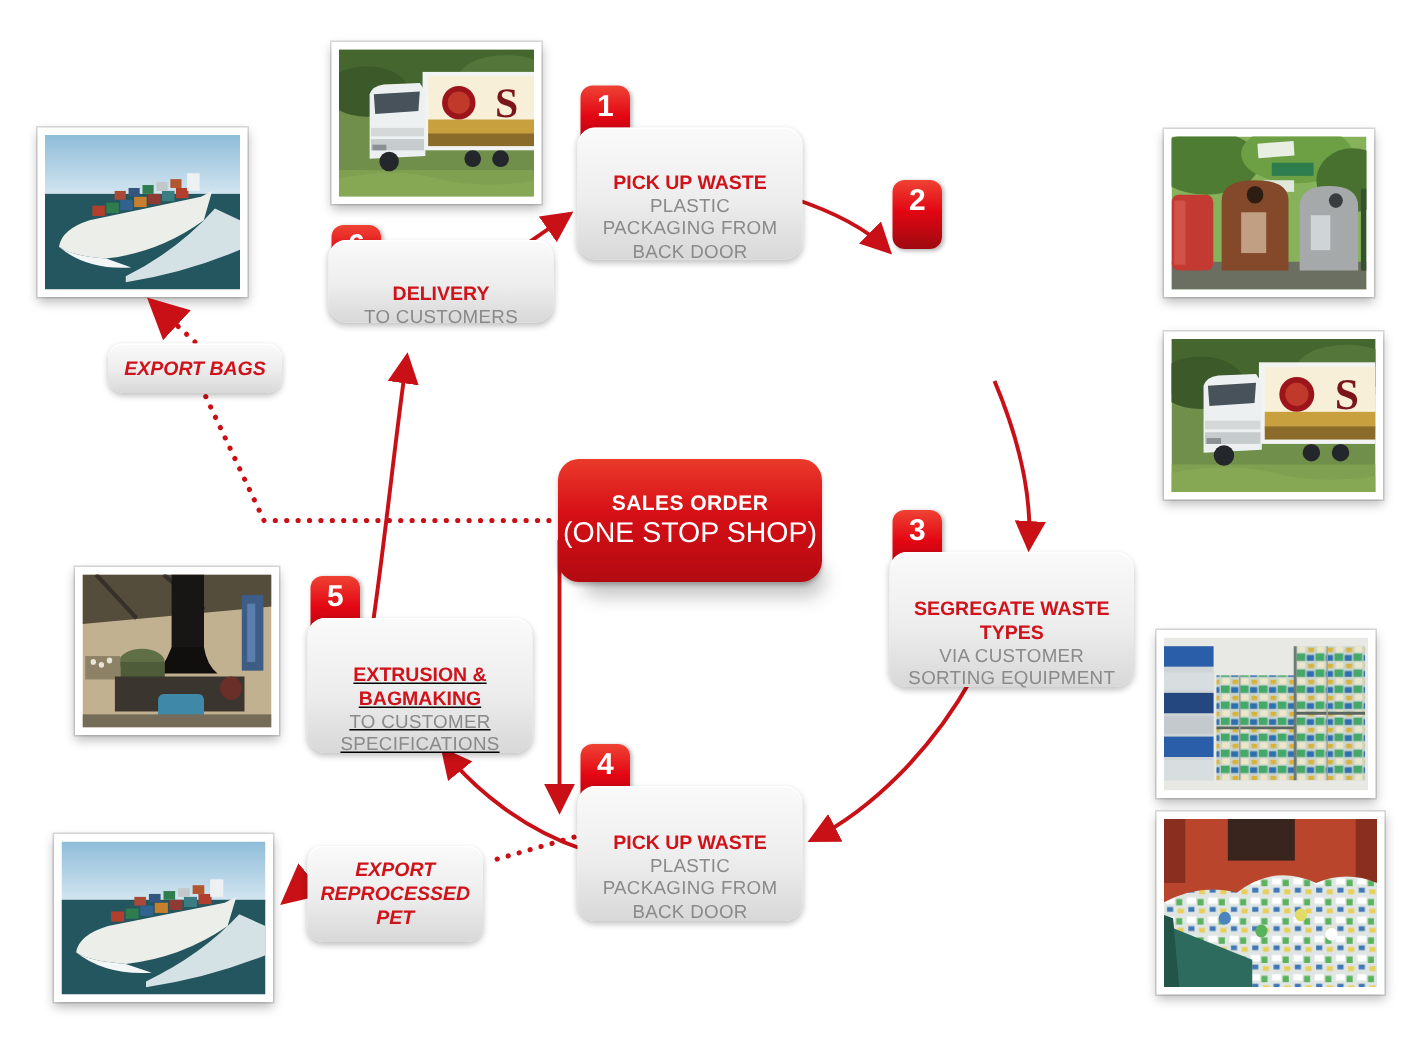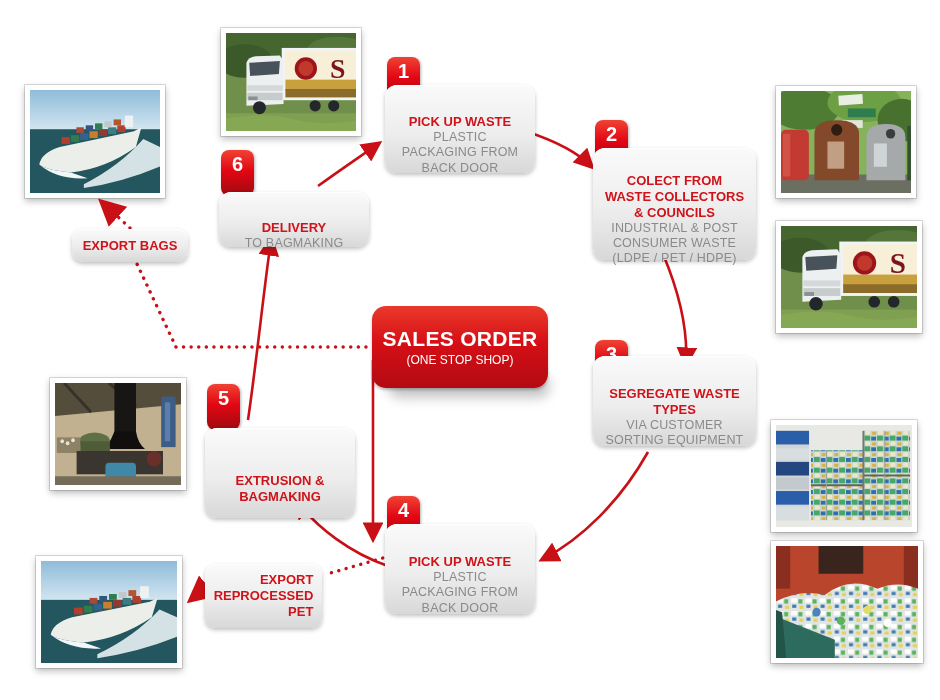--- a/index.html
+++ b/index.html
@@ -34,33 +34,33 @@
   }
   
   #sales{
     position:absolute;z-index:4;left:372px;top:306px;width:176px;height:82px;
     border-radius:14px;
     background:linear-gradient(180deg,#ea3a2b 0%,#d60f16 45%,#b30a11 100%);
     display:flex;flex-direction:column;justify-content:center;align-items:center;
     text-align:center;color:#fff;
     box-shadow:0 2px 3px rgba(0,0,0,.25);
   }
-  #sales .title{font-weight:bold;font-size:21px;letter-spacing:.3px;text-align:center;}
-  #sales .sub{font-size:12px;margin-top:2px;}
+  #sales .title{font-weight:bold;font-size:14px;letter-spacing:.3px;text-align:center;}
+  #sales .sub{font-size:19px;margin-top:2px;}
   #sales-shadow{
     position:absolute;z-index:2;left:388px;top:374px;width:162px;height:24px;
     background:#c6c6c6;border-radius:12px;filter:blur(6px);
   }
   
   .elabel{
     position:absolute;z-index:4;border-radius:10px;
     background:linear-gradient(180deg,#fafafa 0%,#ececec 55%,#d8d8d8 100%);
     box-shadow:0 2px 4px rgba(0,0,0,.25),inset 0 1px 0 #ffffff;
-    display:flex;justify-content:center;align-items:center;text-align:right;
-    color:#d0121a;font-weight:bold;font-size:13px;box-sizing:border-box;
+    display:flex;justify-content:center;align-items:center;text-align:center;
+    color:#d0121a;font-weight:bold;font-size:13px;box-sizing:border-box;font-style:italic;
   }
   
   #arrows{position:absolute;left:0;top:0;z-index:2;}
   .solid{fill:none;stroke:#c81016;stroke-width:2.6;}
   .dots{fill:none;stroke:#c81016;stroke-width:3.4;stroke-dasharray:0.1 7.5;stroke-linecap:round;}
 </style>
 </head>
 <body>
 
 <div id="canvas">
@@ -295,51 +295,45 @@
   <div class="badge" style="left:207px;top:384px;">5</div>
   <div class="badge" style="left:221px;top:150px;">6</div>
 
   <div class="gbox" style="left:385px;top:85px;width:150px;height:88px;">
     <div class="t red">PICK UP WASTE</div>
     <div class="t gray">PLASTIC
 PACKAGING FROM
 BACK DOOR</div>
   </div>
 
-  <div class="gbox" style="left:593px;top:148px;width:163px;height:112px;">
-    <div class="t red">COLECT FROM
-WASTE COLLECTORS
-&amp; COUNCILS</div>
-    <div class="t gray">INDUSTRIAL &amp; POST
-CONSUMER WASTE
-(LDPE / PET / HDPE)</div>
-  </div>
-
-  <div class="gbox" style="left:593px;top:356px;width:163px;height:90px;">
+
+  <div class="gbox" style="left:593px;top:368px;width:163px;height:90px;">
     <div class="t red">SEGREGATE WASTE
 TYPES</div>
     <div class="t gray">VIA CUSTOMER
 SORTING EQUIPMENT</div>
   </div>
 
   <div class="gbox" style="left:385px;top:524px;width:150px;height:90px;">
     <div class="t red">PICK UP WASTE</div>
     <div class="t gray">PLASTIC
 PACKAGING FROM
 BACK DOOR</div>
   </div>
 
-  <div class="gbox" style="left:205px;top:428px;width:150px;height:90px;">
+  <div class="gbox" style="left:205px;top:412px;width:150px;height:90px;text-decoration:underline;">
     <div class="t red">EXTRUSION &amp;
 BAGMAKING</div>
-  </div>
-
-  <div class="gbox" style="left:219px;top:192px;width:150px;height:55px;">
+    <div class="t gray">TO CUSTOMER
+SPECIFICATIONS</div>
+  </div>
+
+  <div class="gbox" style="left:219px;top:160px;width:150px;height:55px;">
     <div class="t red">DELIVERY</div>
-    <div class="t gray">TO BAGMAKING</div>
+    <div class="t gray">TO CUSTOMERS</div>
   </div>
 
   <div id="sales-shadow"></div>
   <div id="sales">
     <div class="title">SALES ORDER</div>
     <div class="sub">(ONE STOP SHOP)</div>
   </div>
 
   <div class="elabel" style="left:72px;top:229px;width:116px;height:33px;">
     <div class="t">EXPORT BAGS</div>

